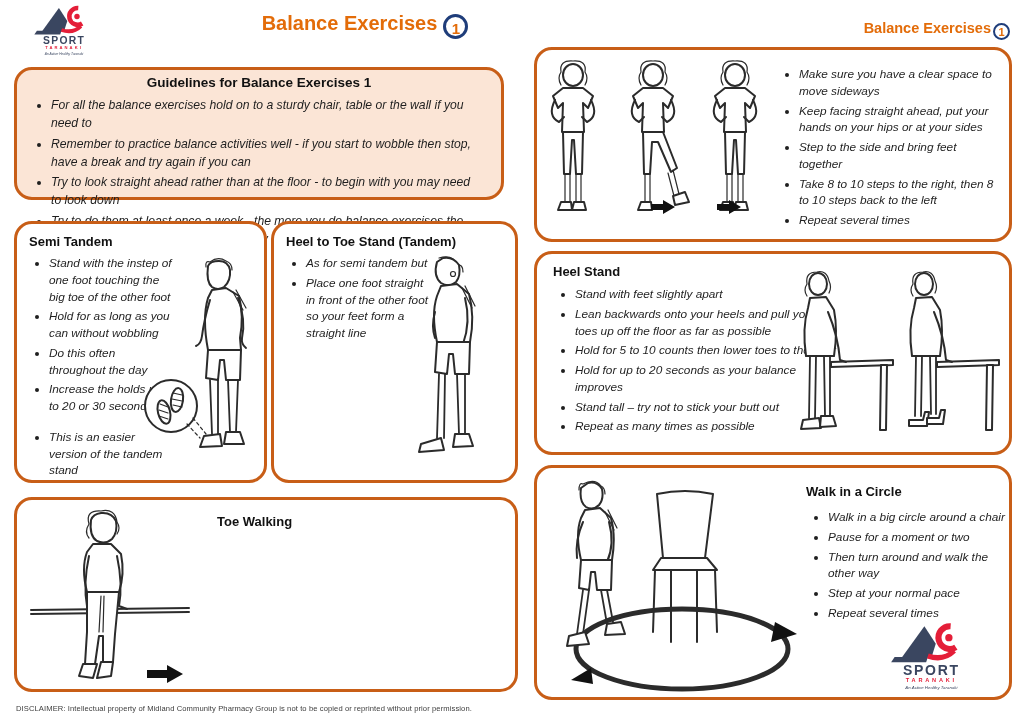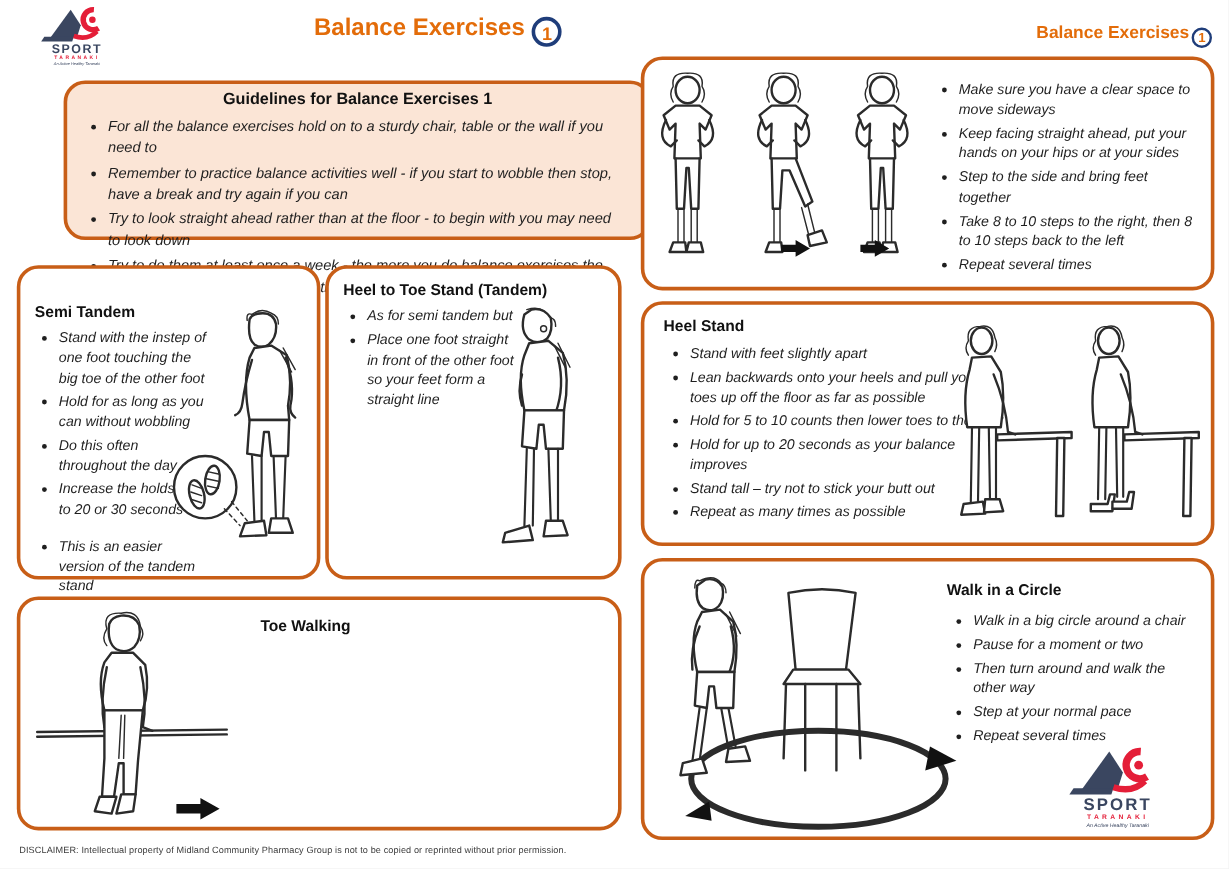--- a/index.html
+++ b/index.html
@@ -16,21 +16,21 @@
   html,body{margin:0;padding:0;background:#e8e8e8;}
   #page{
     position:relative;width:1024px;height:724px;background:#ffffff;
     font-family:"Liberation Sans",sans-serif;color:var(--ink);overflow:hidden;
     margin:0 auto;
   }
   .box{
     position:absolute;background:#fff;border:3px solid var(--orange);
     border-radius:18px;
   }
-  .box.peach{background:var(--peach);margin-left:39px;}
+  .box.peach{background:var(--peach);}
   .section-title{margin:0;font-size:13px;font-weight:700;color:#111;}
   ul.bullets{margin:6px 0 0 0;padding:0 8px 0 24px;font-style:italic;}
   ul.bullets li{font-size:11.8px;line-height:1.42;margin-bottom:3px;}
   ul.bullets.big li{font-size:12.2px;line-height:1.5;margin-bottom:2px;}
   .abs{position:absolute;}
   svg{display:block;}
   svg .ln{fill:none;stroke:var(--line);stroke-width:2;stroke-linecap:round;stroke-linejoin:round;}
   svg .fl{fill:#ffffff;stroke:var(--line);stroke-width:2;stroke-linecap:round;stroke-linejoin:round;}
   svg .thin{stroke-width:1.2;}
   svg .arrow{fill:#111;stroke:none;}
@@ -87,21 +87,21 @@
   <div class="box peach" style="left:14px;top:67px;width:490px;height:133px;padding:5px 10px;">
     <h2 class="section-title" style="text-align:center;font-size:13.5px;">Guidelines for Balance Exercises 1</h2>
     <ul class="bullets big">
       <li>For all the balance exercises hold on to a sturdy chair, table or the wall if you need to</li>
       <li>Remember to practice balance activities well - if you start to wobble then stop, have a break and try again if you can</li>
       <li>Try to look straight ahead rather than at the floor - to begin with you may need to look down</li>
       <li>Try to do them at least once a week - the more you do balance exercises the better – scatter them throughout the day if you can</li>
     </ul>
   </div>
 
-  <div class="box" style="left:14px;top:221px;width:253px;height:262px;padding:28px 6px 6px 12px;">
+  <div class="box" style="left:14px;top:221px;width:253px;height:262px;padding:10px 6px 6px 12px;">
     <h2 class="section-title">Semi Tandem</h2>
     <ul class="bullets" style="width:152px;padding-left:20px;">
       <li>Stand with the instep of one foot touching the big toe of the other foot</li>
       <li>Hold for as long as you can without wobbling</li>
       <li>Do this often throughout the day</li>
       <li>Increase the holds up to 20 or 30 seconds</li>
       <li class="gap-top">This is an easier version of the tandem stand</li>
     </ul>
     <svg class="abs" style="right:0px;top:30px;" width="122" height="226" viewBox="0 0 122 226">
       <path class="ln thin" d="M68,8 Q76,2 84,7 M64,13 Q63,6 68,8 M84,7 Q90,9 90,16"></path>
@@ -258,21 +258,21 @@
         <path class="fl" d="M38,36 L53,34 L64,44 Q69,62 65,86 L34,86 Q28,60 34,44 Z"></path>
         <path class="ln thin" d="M58,38 L67,56 M61,36 L70,54"></path>
         <path class="ln" d="M62,48 Q68,70 60,88 Q58,94 52,93"></path>
         <path class="ln" d="M36,48 Q28,66 30,84"></path>
         <path class="fl" d="M34,86 L65,86 L64,116 L50,116 L48,98 L44,98 L42,116 L32,114 Z"></path>
         <path class="ln" style="stroke-width:1.8" d="M36,116 L30,160 M42,116 L36,160 M54,116 L60,150 M60,116 L66,148"></path>
         <path class="fl" d="M22,162 L38,158 L42,170 L20,172 Z"></path>
         <path class="fl" d="M60,150 L74,148 L78,160 L58,161 Z"></path>
       </g>
     </svg>
-    <div class="abs" style="left:252px;top:16px;width:218px;">
+    <div class="abs" style="left:269px;top:16px;width:218px;">
       <h2 class="section-title">Walk in a Circle</h2>
       <ul class="bullets" style="margin-top:10px;padding-left:22px;">
         <li>Walk in a big circle around a chair</li>
         <li>Pause for a moment or two</li>
         <li>Then turn around and walk the other way</li>
         <li>Step at your normal pace</li>
         <li>Repeat several times</li>
       </ul>
     </div>
     <div class="abs" style="right:18px;bottom:6px;width:114px;">

